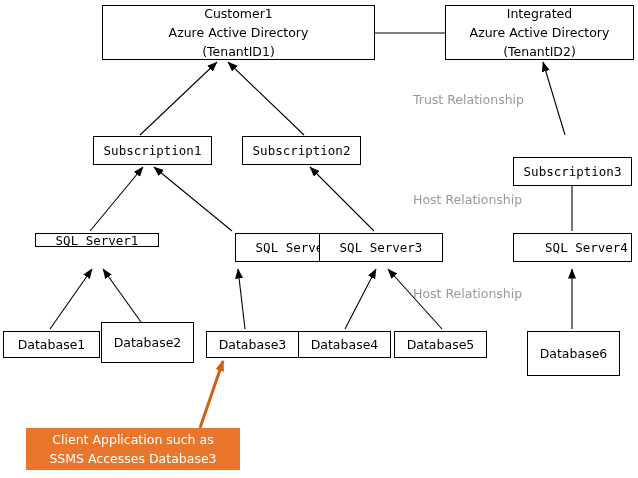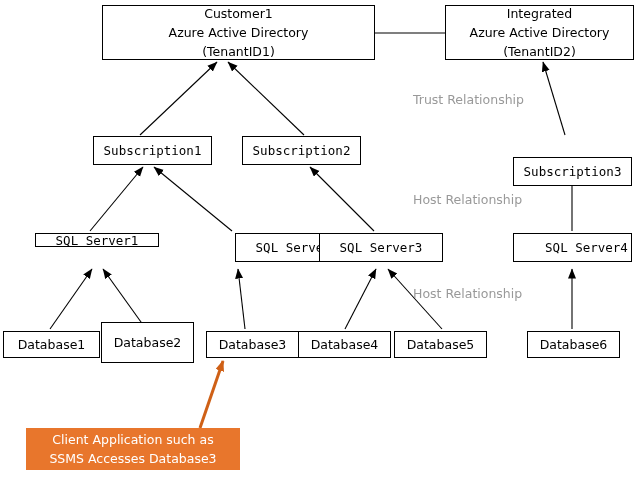--- a/index.html
+++ b/index.html
@@ -190,21 +190,21 @@
   <div class="node node-sans" style="left:3px; top:331px; width:97px; height:27px;">Database1</div>
 
   <div class="node node-sans" style="left:101px; top:322px; width:93px; height:41px;">Database2</div>
 
   <div class="node node-sans" style="left:206px; top:331px; width:93px; height:27px;">Database3</div>
 
   <div class="node node-sans" style="left:298px; top:331px; width:93px; height:27px;">Database4</div>
 
   <div class="node node-sans" style="left:394px; top:331px; width:93px; height:27px;">Database5</div>
 
-  <div class="node node-sans" style="left:527px; top:331px; width:93px; height:27px;">Database6</div>
+  <div class="node node-sans" style="left:527px; top:331px; width:93px; height:45px;">Database6</div>
 
   <div class="edge-label" style="left:413px; top:92px;">Trust Relationship</div>
 
   <div class="edge-label" style="left:413px; top:192px;">Host Relationship</div>
 
   <div class="edge-label" style="left:413px; top:286px;">Host Relationship</div>
 
   <div class="callout" style="left:14px; top:428px; width:214px; height:42px;margin-left:12px;">
     <span class="line">Client Application such as</span>
     <span class="line">SSMS Accesses Database3</span>

